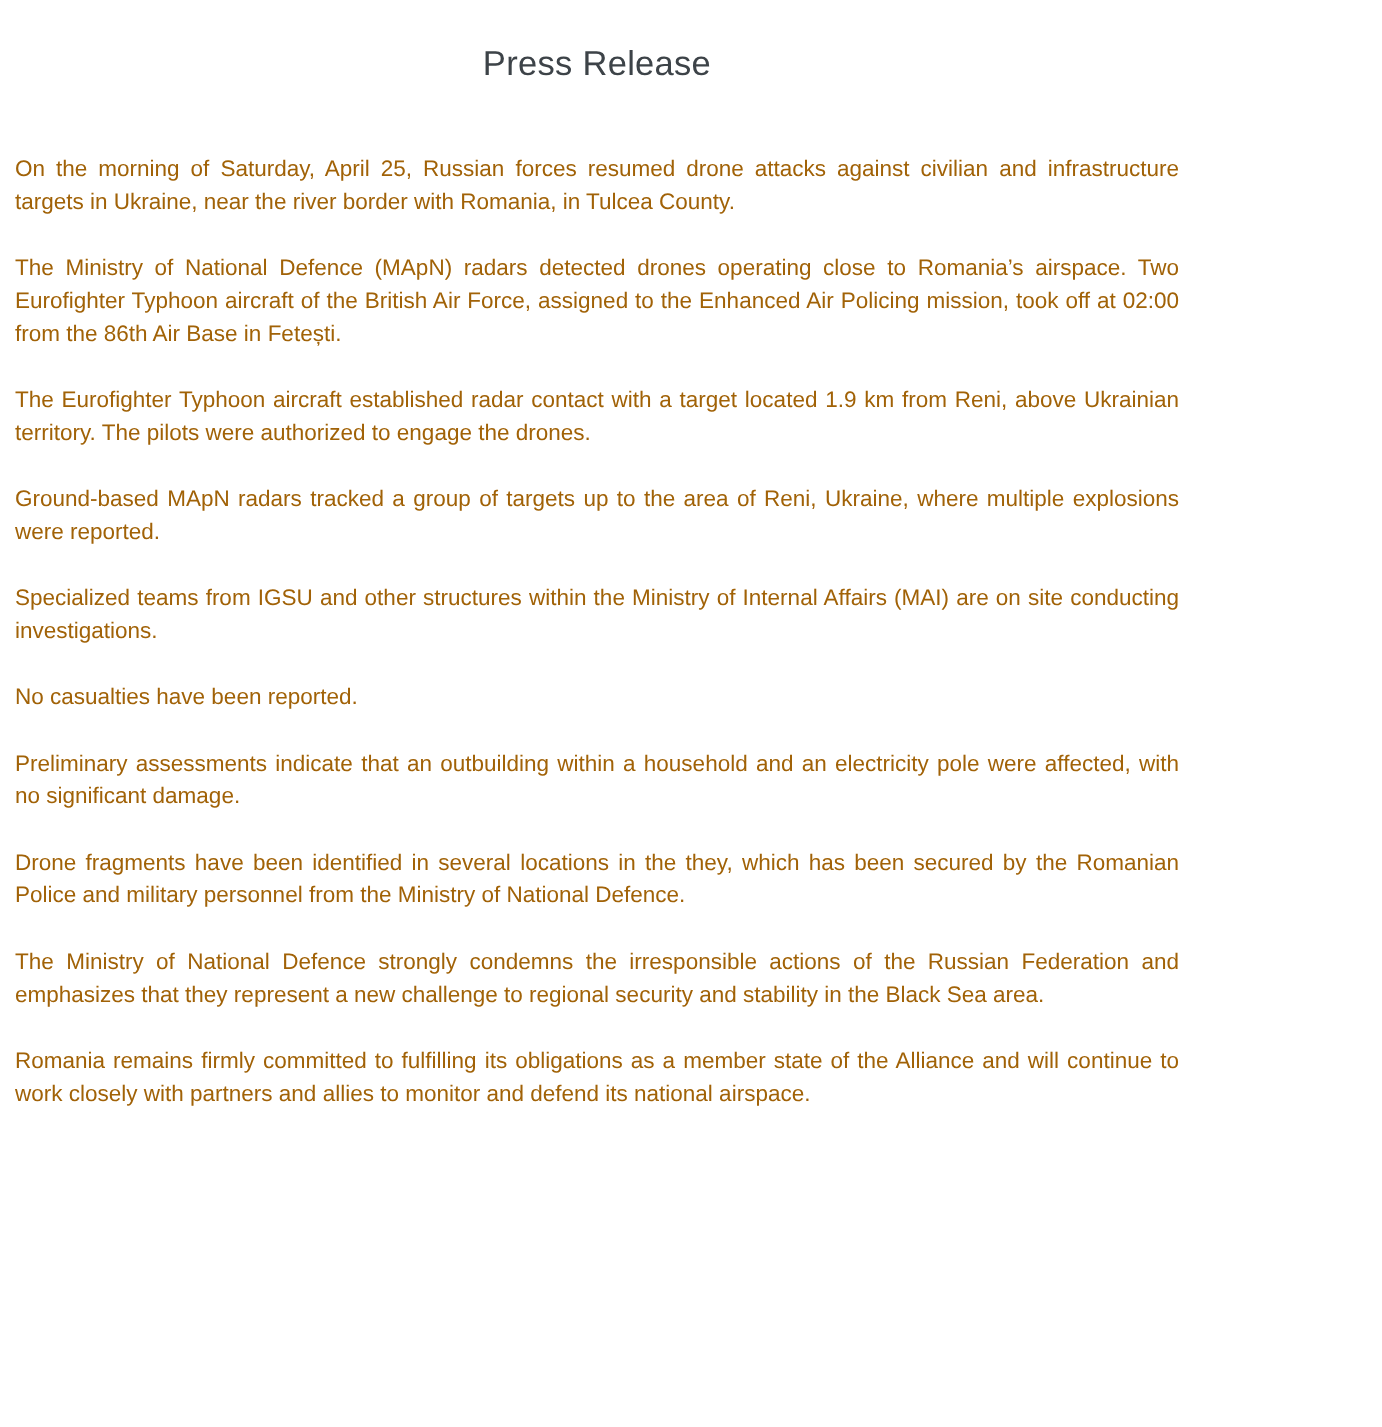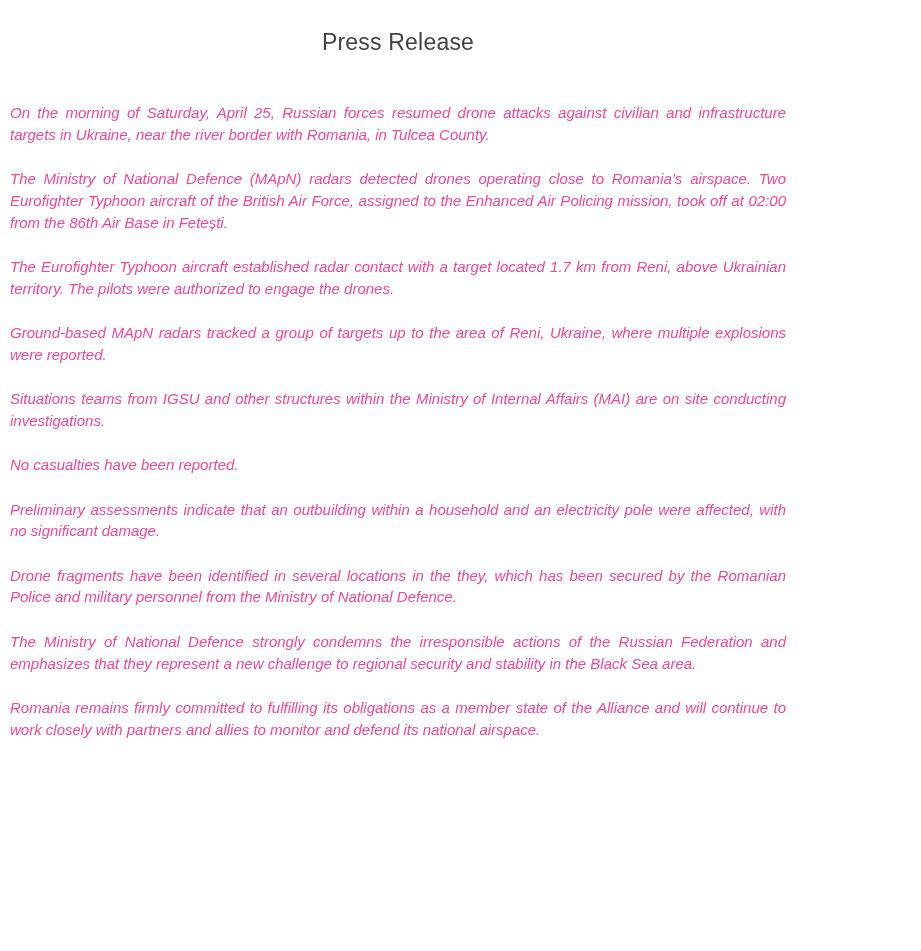--- a/index.html
+++ b/index.html
@@ -23,37 +23,36 @@
     font-weight: 500;
     line-height: 32px;
     color: #3d4348;
     text-align: center;
     margin: 0 0 44px 0;
     letter-spacing: 0.2px;
   }
   .article-body p {
     font-size: 15px;
     line-height: 21.8px;
-    color: #ec4899;
+    color: #a16207;
     text-align: justify;
     margin: 0 0 22.5px 0;
-    font-style: italic;
   }
 </style>
 </head>
 <body>
 
 <div class="page">
   <h1 class="page-title">Press Release</h1>
 
   <div class="article-body">
     <p>On the morning of Saturday, April 25, Russian forces resumed drone attacks against civilian and infrastructure targets in Ukraine, near the river border with Romania, in Tulcea County.</p>
     <p>The Ministry of National Defence (MApN) radars detected drones operating close to Romania’s airspace. Two Eurofighter Typhoon aircraft of the British Air Force, assigned to the Enhanced Air Policing mission, took off at 02:00 from the 86th Air Base in Fetești.</p>
-    <p>The Eurofighter Typhoon aircraft established radar contact with a target located 1.7 km from Reni, above Ukrainian territory. The pilots were authorized to engage the drones.</p>
+    <p>The Eurofighter Typhoon aircraft established radar contact with a target located 1.9 km from Reni, above Ukrainian territory. The pilots were authorized to engage the drones.</p>
     <p>Ground-based MApN radars tracked a group of targets up to the area of Reni, Ukraine, where multiple explosions were reported.</p>
-    <p>Situations teams from IGSU and other structures within the Ministry of Internal Affairs (MAI) are on site conducting investigations.</p>
+    <p>Specialized teams from IGSU and other structures within the Ministry of Internal Affairs (MAI) are on site conducting investigations.</p>
     <p>No casualties have been reported.</p>
     <p>Preliminary assessments indicate that an outbuilding within a household and an electricity pole were affected, with no significant damage.</p>
     <p>Drone fragments have been identified in several locations in the they, which has been secured by the Romanian Police and military personnel from the Ministry of National Defence.</p>
     <p>The Ministry of National Defence strongly condemns the irresponsible actions of the Russian Federation and emphasizes that they represent a new challenge to regional security and stability in the Black Sea area.</p>
     <p>Romania remains firmly committed to fulfilling its obligations as a member state of the Alliance and will continue to work closely with partners and allies to monitor and defend its national airspace.</p>
   </div>
 </div>
 
 </body></html>

